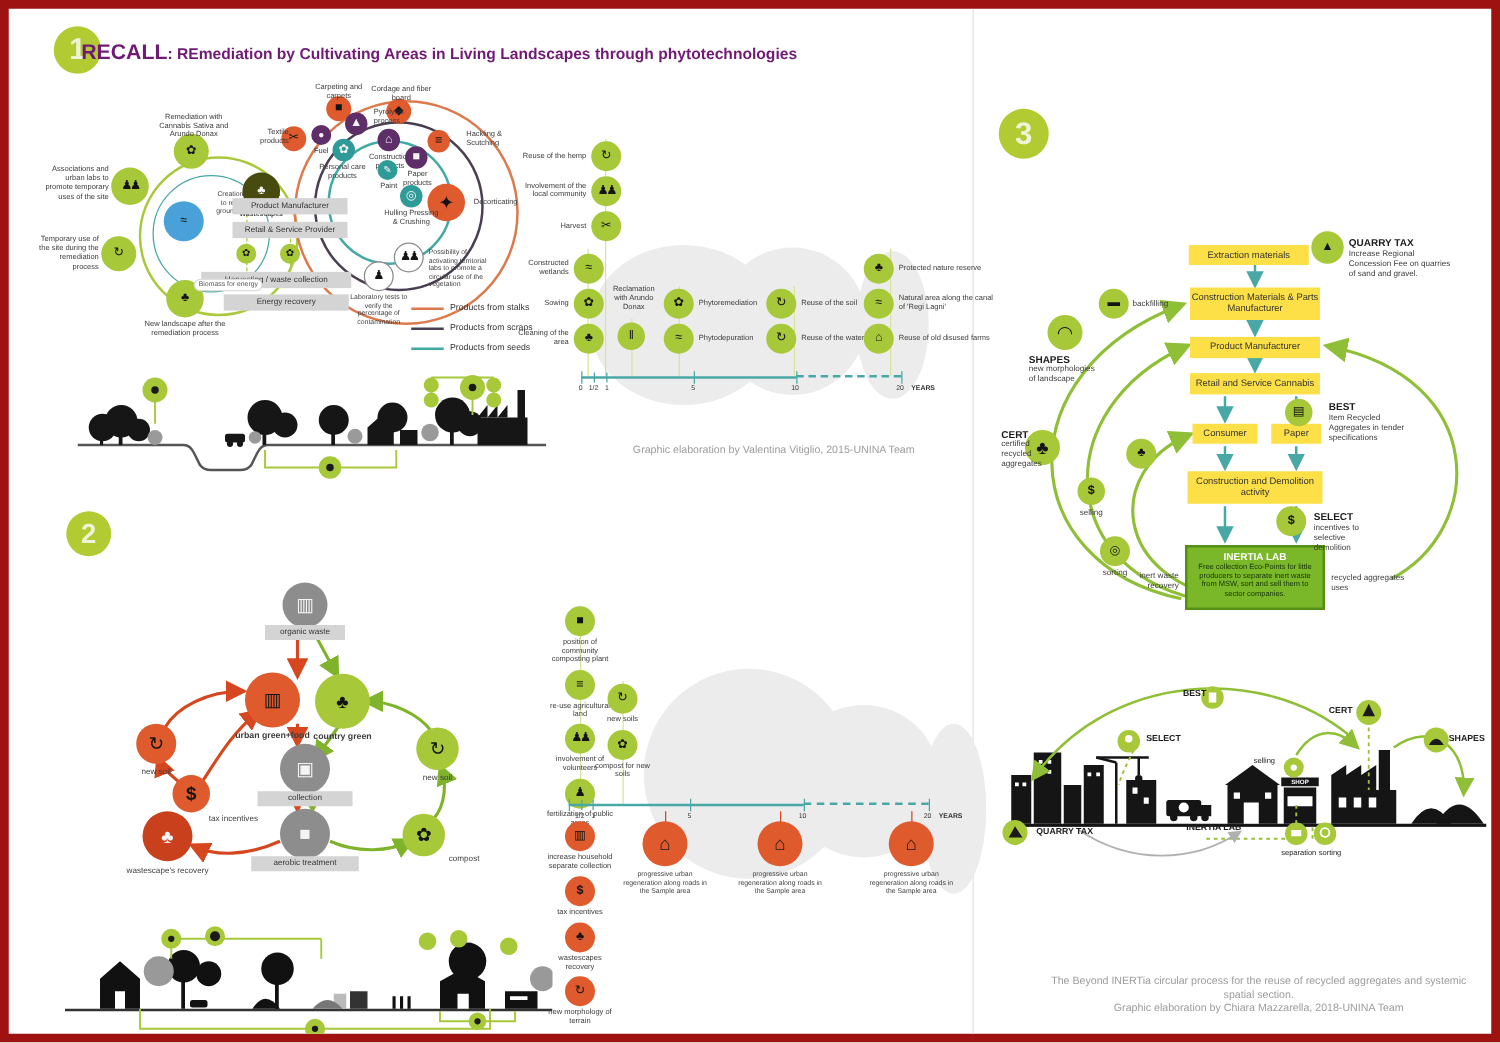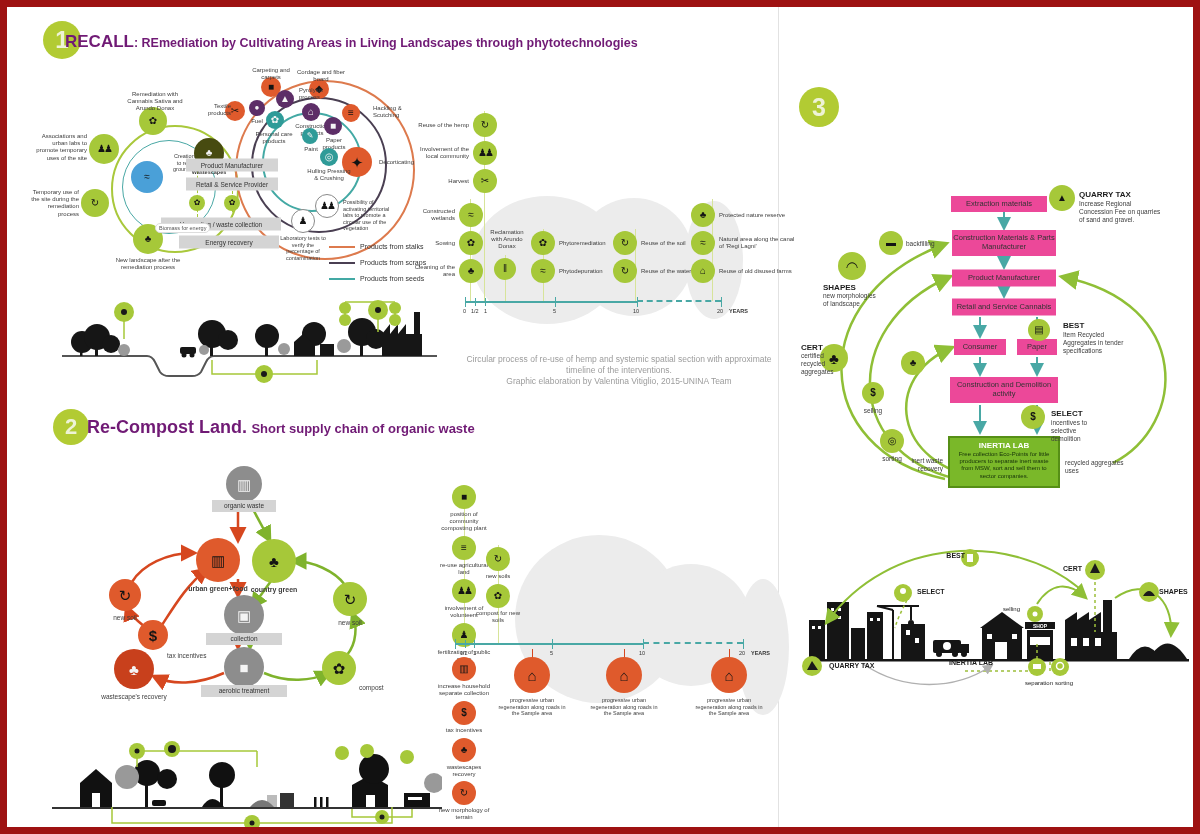--- a/index.html
+++ b/index.html
@@ -60,21 +60,21 @@
   .tkline{position:absolute;width:1px;background:#49a8a5;z-index:2}
   .rline{position:absolute;width:1px;background:#d6471f;z-index:2}
   .tick{position:absolute;font-size:5.5px;color:#333;z-index:2}
   .leg{position:absolute;display:flex;align-items:center;gap:5px;z-index:2}
   .leg .lline{width:26px;height:2px}
   .leg span{font-size:7px;color:#333}
   .vdash{position:absolute;width:0;border-left:1px dashed #a6c839;z-index:1}
   .svgabs{position:absolute;z-index:1}
 
   
-  .fbox{position:absolute;background:#ec4899;color:#333;font-size:7.5px;line-height:1.15;display:flex;
+  .fbox{position:absolute;background:#fde047;color:#333;font-size:7.5px;line-height:1.15;display:flex;
         align-items:center;justify-content:center;text-align:center;transform:translate(-50%,-50%);
         padding:2px 0;box-sizing:border-box;z-index:2}
   .ann-t{position:absolute;font-weight:bold;font-size:8px;color:#1c1c1c;z-index:2;white-space:nowrap}
   .ann-x{position:absolute;font-size:6.5px;color:#3c3c3c;line-height:1.2;z-index:2}
   .inertia{position:absolute;transform:translate(-50%,-50%);background:#7ab829;border:2px solid #568f16;
            box-sizing:border-box;z-index:2;text-align:center;padding:3px 4px}
   .inertia .it{font-weight:bold;font-size:8px;color:#fff}
   .inertia .ix{font-size:6px;color:#17320a;line-height:1.2;margin-top:1px}
   .citylab{position:absolute;font-weight:bold;font-size:7px;color:#1c1c1c;z-index:3;white-space:nowrap}
   .citylab.sm{font-weight:normal;font-size:6px}
@@ -327,21 +327,20 @@
   <div class="tkline" style="left:714px;top:290px;height:10px"></div>
   <span class="tick" style="left:456px;top:301px">0</span>
   <span class="tick" style="left:464px;top:301px">1/2</span>
   <span class="tick" style="left:477px;top:301px">1</span>
   <span class="tick" style="left:546px;top:301px">5</span>
   <span class="tick" style="left:626px;top:301px">10</span>
   <span class="tick" style="left:710px;top:301px">20</span>
   <span class="tick" style="left:722px;top:301px;font-weight:bold">YEARS</span>
 
   <div class="cap" style="left:452px;top:347px;width:320px">
-    <div>Circular process of re-use of hemp and systemic spatial section with approximate timeline of the interventions.</div>
     <div>Graphic elaboration by Valentina Vitiglio, 2015-UNINA Team</div>
   </div>
 
   <svg class="svgabs" style="left:55px;top:287px" width="375" height="105" viewBox="0 0 375 105">
     <path d="M0 62 L85 62 Q90 62 93 68 L98 78 Q101 82 107 82 L130 82 Q136 82 139 78 L144 68 Q147 62 152 62 L375 62" stroke="#555" stroke-width="2" fill="none"></path>
     <g fill="#161616">
       <circle cx="20" cy="48" r="11"></circle>
         <circle cx="35" cy="43" r="13"></circle>
         <circle cx="49" cy="50" r="9"></circle>
       <rect x="33" y="52" width="3" height="10"></rect>
@@ -389,24 +388,20 @@
         <circle cx="333" cy="26" r="6"></circle>
     </g>
     <g fill="#1a1a1a">
       <circle cx="62" cy="18" r="3"></circle>
         <circle cx="202" cy="80" r="3"></circle>
         <circle cx="316" cy="16" r="3"></circle>
     </g>
   </svg>
 
   <div class="num" style="left:46px;top:402px;width:36px;height:36px;font-size:22px">2</div>
-  <div class="hdr" style="left:80px;top:410px">
-    <span class="t1" style="font-size:18px">Re-Compost Land.</span>
-    <span class="t2" style="font-size:13px">Short supply chain of organic waste</span>
-  </div>
 
   <svg class="svgabs" style="left:80px;top:450px" width="300" height="260" viewBox="0 0 300 260">
     <defs>
       <marker id="mor" markerWidth="7" markerHeight="7" refX="5" refY="3.5" orient="auto">
           <path d="M0 0 L7 3.5 L0 7 Z" fill="#d6471f"></path>
         </marker>
       <marker id="mgr" markerWidth="7" markerHeight="7" refX="5" refY="3.5" orient="auto">
           <path d="M0 0 L7 3.5 L0 7 Z" fill="#7fb32c"></path>
         </marker>
     </defs>
@@ -814,13 +809,17 @@
   <div class="citylab" style="left:910px;top:581px">SELECT</div>
   <div class="citylab" style="left:1056px;top:558px">CERT</div>
   <div class="citylab" style="left:1152px;top:581px">SHAPES</div>
   <div class="citylab" style="left:822px;top:655px">QUARRY TAX</div>
   <div class="citylab" style="left:942px;top:652px">INERTIA LAB</div>
   <div class="citylab sm" style="left:1010px;top:673px;width:44px;text-align:center">separation</div>
   <div class="citylab sm" style="left:1038px;top:673px;width:34px;text-align:center;left:1040px">sorting</div>
   <div class="citylab sm" style="left:996px;top:599px">selling</div>
   <div class="shoptxt" style="left:1019px;top:616px;width:28px">SHOP</div>
 
+  <div class="cap" style="left:828px;top:772px;width:344px">
+    <div>The Beyond INERTia circular process for the reuse of recycled aggregates and systemic spatial section.</div>
+    <div>Graphic elaboration by Chiara Mazzarella, 2018-UNINA Team</div>
+  </div>
 </div>
 
 </body></html>

